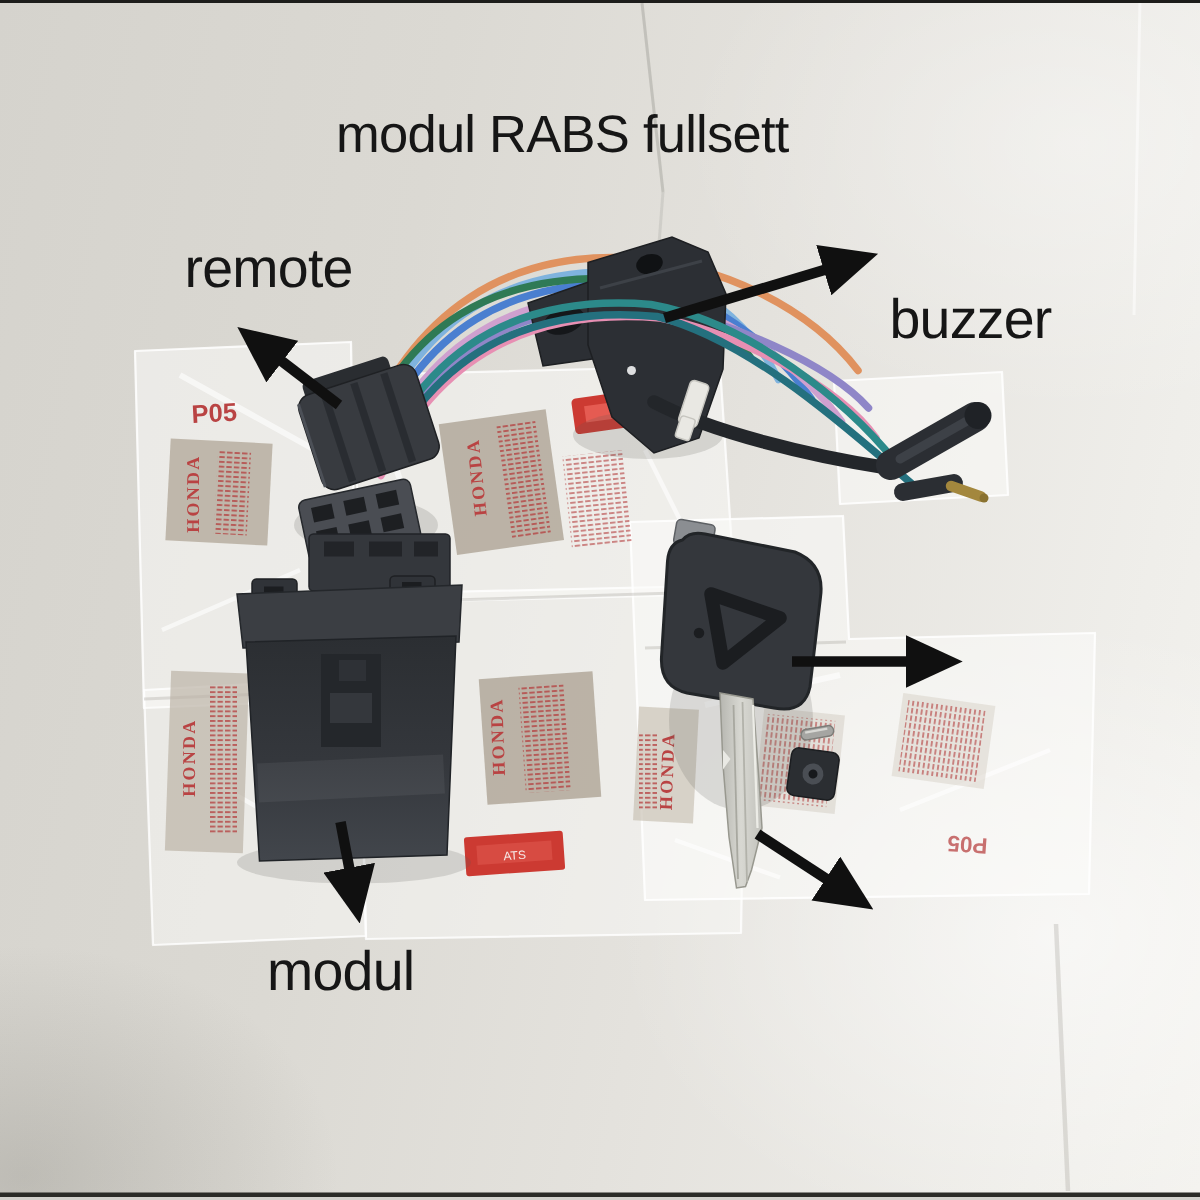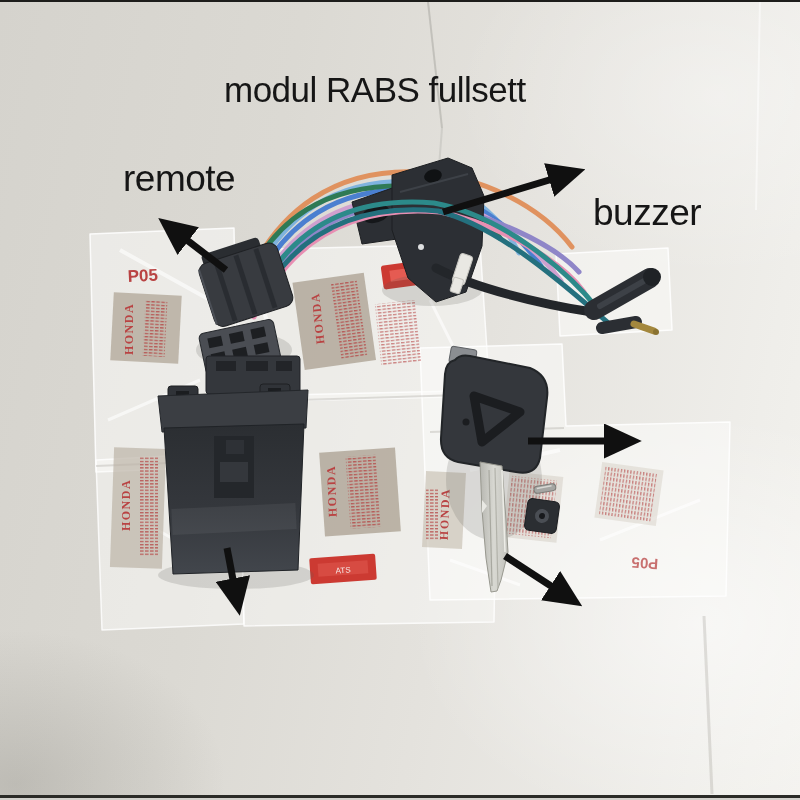--- a/index.html
+++ b/index.html
@@ -267,17 +267,18 @@
       <line x1="443" y1="212" x2="576" y2="172" marker-end="url(#ah)" stroke="#101010"></line>
       <line x1="528" y1="441" x2="632" y2="441" marker-end="url(#ah)" stroke="#101010"></line>
       <line x1="505" y1="556" x2="574" y2="601" marker-end="url(#ah)" stroke="#101010"></line>
       <line x1="227" y1="548" x2="238" y2="606" marker-end="url(#ah)" stroke="#101010"></line>
     </g>
   </svg>
 
   <div class="anno title">modul RABS fullsett</div>
   <div class="anno soket">remote</div>
   <div class="anno buzzer">buzzer</div>
+  <div class="anno modul">modul</div>
 
   <div class="edgebar top"></div>
   <div class="edgebar bottom"></div>
   <div class="edgebar bottom2"></div>
 </div>
 
 </body></html>

